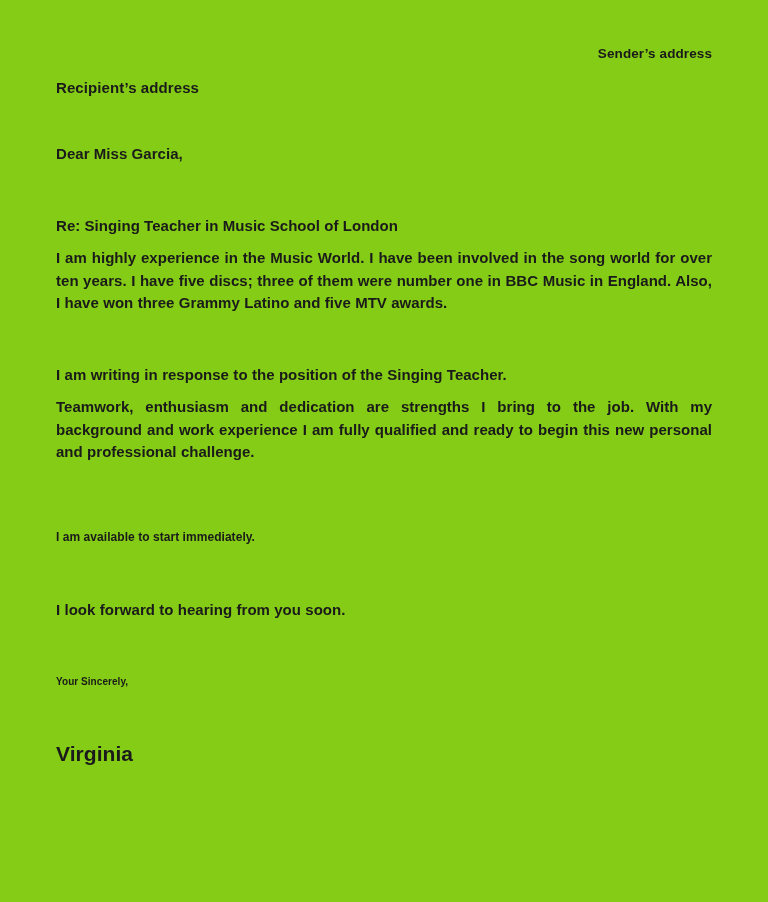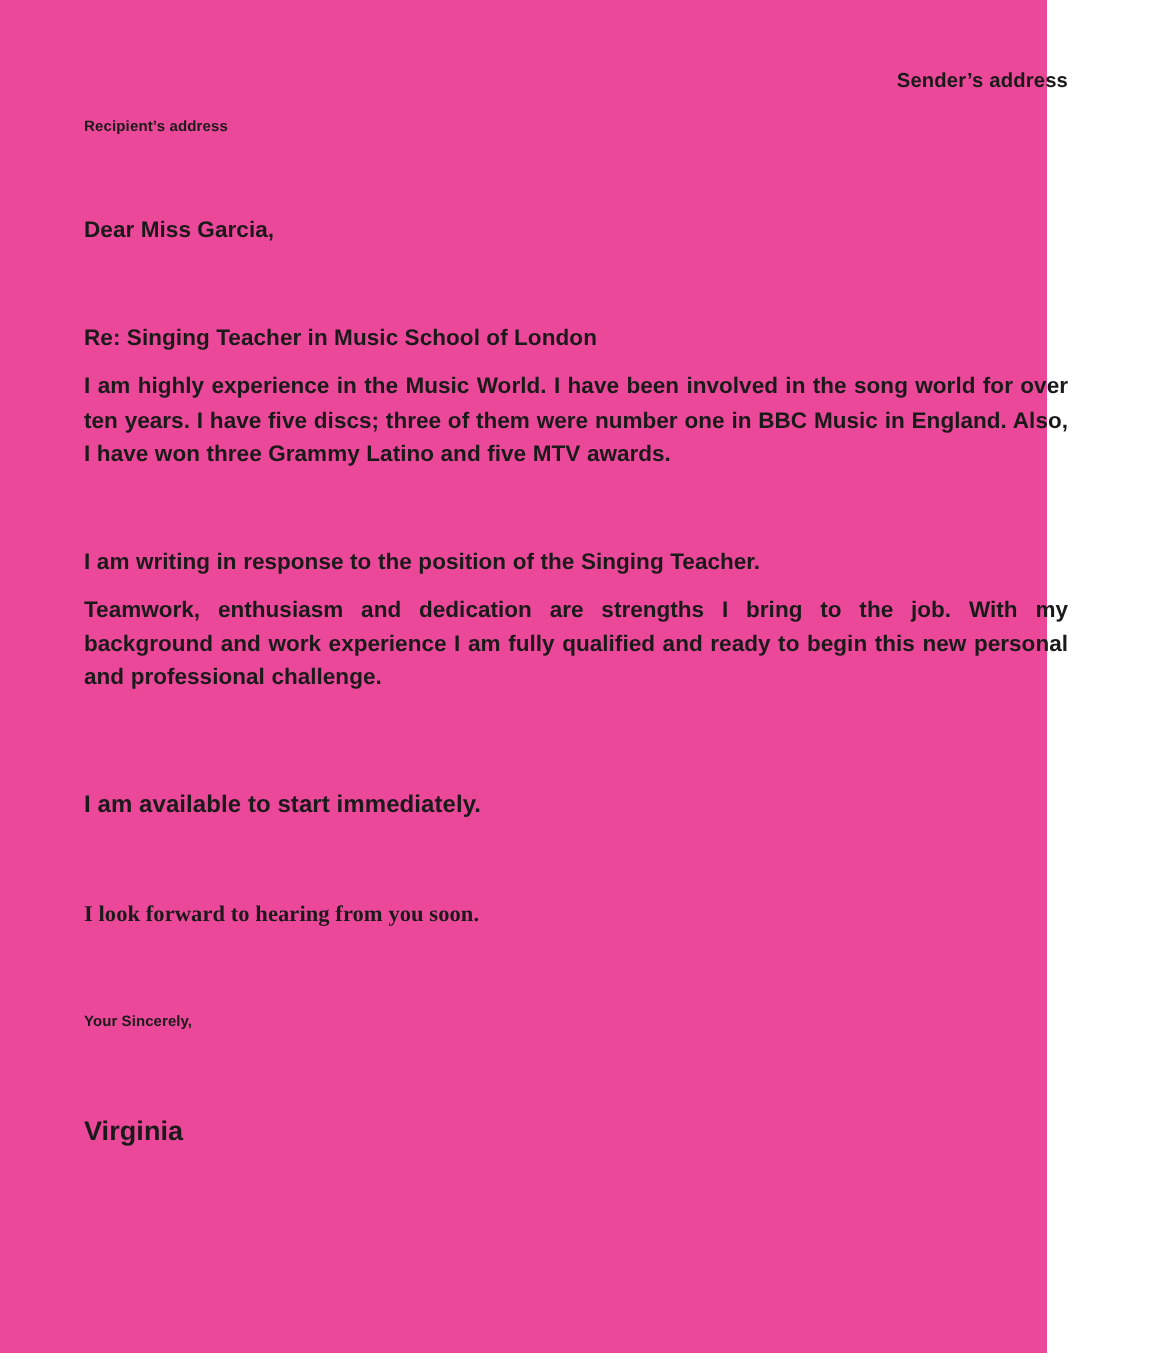--- a/index.html
+++ b/index.html
@@ -10,23 +10,23 @@
     width: 768px;
     height: 902px;
     background: #ffffff;
     font-family: "Liberation Sans", sans-serif;
     color: #1a1a1a;
     overflow: hidden;
   }
 
   .page {
     position: relative;
-    width: 698px;
+    width: 768px;
     height: 902px;
-    background: #ec4899;
+    background: #84cc16;
     box-sizing: border-box;
   }
 
   
   .sender-line {
     position: absolute;
     top: 46px;
     left: 56px;
     width: 656px;
     text-align: right;
@@ -36,21 +36,21 @@
     color: #1a1a1a;
   }
 
   
   .recipient-line {
     position: absolute;
     top: 79px;
     left: 56px;
     width: 656px;
     text-align: left;
-    font-size: 10px;
+    font-size: 15px;
     font-weight: 700;
     letter-spacing: 0.1px;
     color: #1a1a1a;
   }
 
   
   .letter-body {
     position: absolute;
     top: 143px;
     left: 56px;
@@ -86,52 +86,51 @@
 
   .para-first {
     padding-top: 49px;
   }
 
   .para-gap {
     padding-top: 10px;
   }
 
   .closing-avail {
-    font-size: 16px;
+    font-size: 12px;
     font-weight: 700;
     line-height: 22px;
     margin: 0;
     padding-top: 62px;
     text-align: left;
     letter-spacing: 0.05px;
   }
 
   .closing-forward {
     font-size: 15px;
     font-weight: 700;
     line-height: 22px;
     margin: 0;
     padding-top: 51px;
     text-align: left;
     letter-spacing: 0.05px;
-    font-family: Liberation Serif, serif;
   }
 
   .closing-signoff {
     font-size: 10px;
     font-weight: 700;
     line-height: 22px;
     margin: 0;
     padding-top: 50px;
     text-align: left;
     letter-spacing: 0.05px;
   }
 
   .signature-name {
-    font-size: 18px;
+    font-size: 21px;
     font-weight: 700;
     line-height: 22px;
     margin: 0;
     padding-top: 50px;
     text-align: left;
     letter-spacing: 0.05px;
   }
 </style>
 </head>
 <body>

